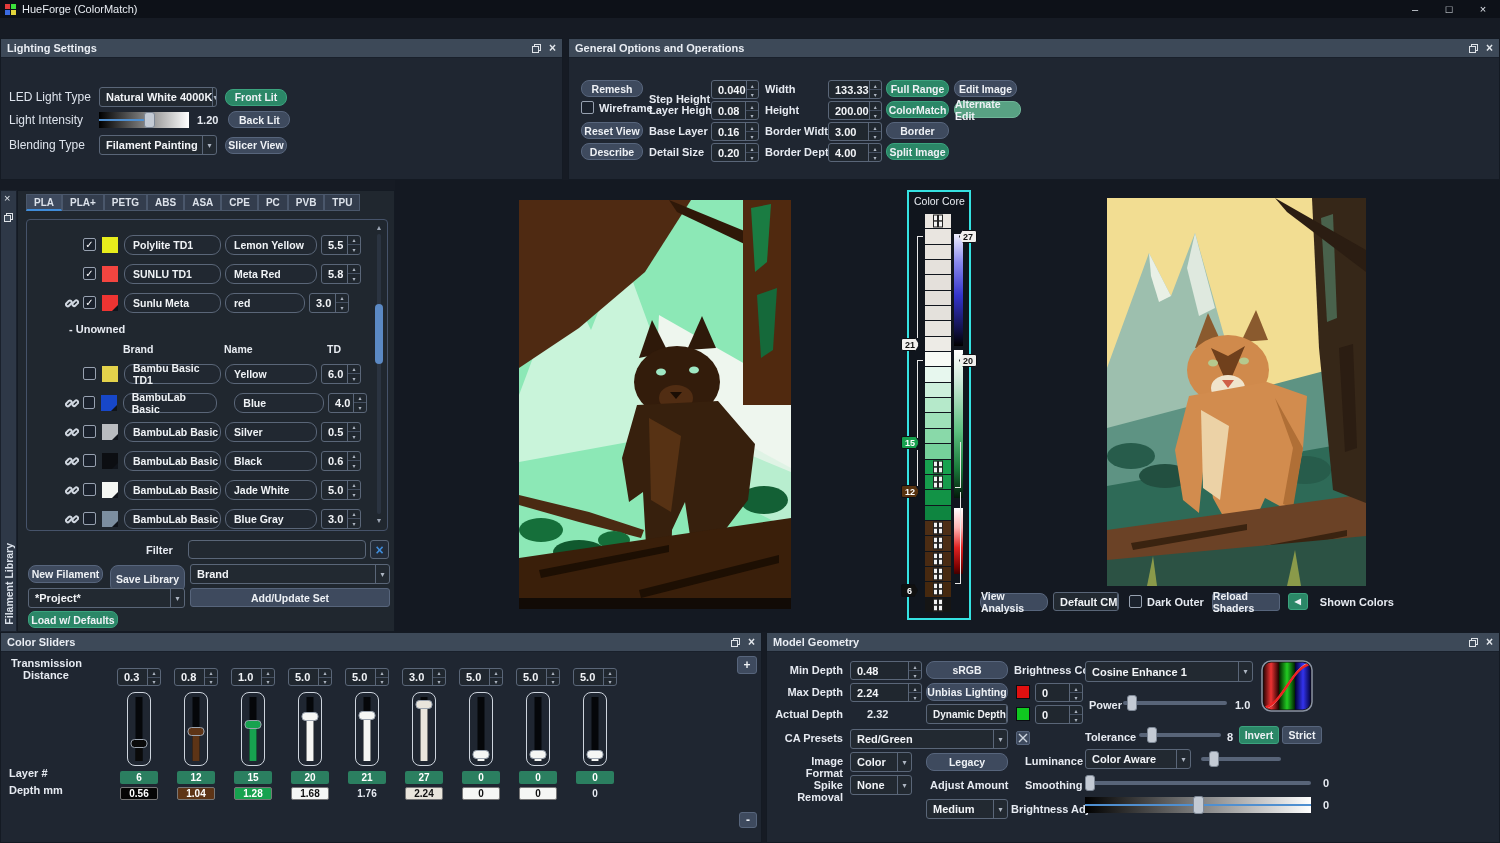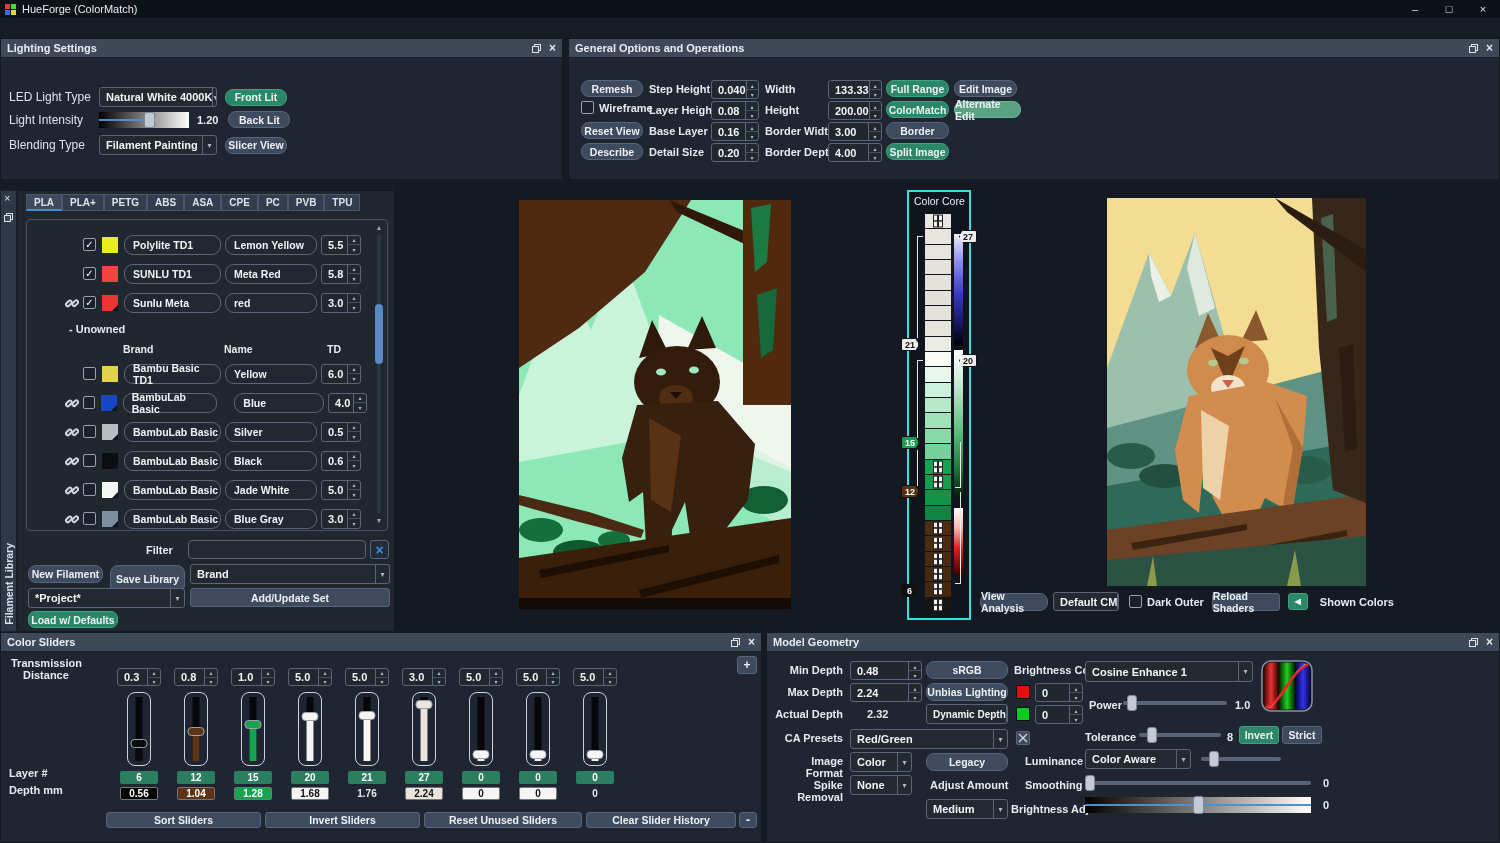--- a/index.html
+++ b/index.html
@@ -201,21 +201,21 @@
         </span>
       </div>
       <div class="g-abs btn" style="left:12px; top:41px; width:62px; height:17px; border-radius:8px;">Remesh</div>
       <div class="g-abs" style="left:12px; top:62px; display:flex; align-items:center; gap:5px;">
         <span class="checkbox"></span>
         <span class="lbl">Wireframe</span>
       </div>
       <div class="g-abs btn" style="left:12px; top:83px; width:62px; height:17px; border-radius:8px;">Reset View</div>
       <div class="g-abs btn" style="left:12px; top:104px; width:62px; height:17px; border-radius:8px;">Describe</div>
 
-      <span class="g-abs lbl" style="left:80px; top:44px;">Step Height</span>
+      <span class="g-abs lbl" style="left:80px; top:54px;">Step Height</span>
       <span class="g-abs lbl" style="left:80px; top:65px;">Layer Height</span>
       <span class="g-abs lbl" style="left:80px; top:86px;">Base Layer</span>
       <span class="g-abs lbl" style="left:80px; top:107px;">Detail Size</span>
 
       <div class="g-abs spinbox" style="left:142px; top:41px; width:48px; height:19px;">
           <span class="val">0.040</span>
           <span class="spin">
             <i>▴</i>
             <i>▾</i>
           </span>
@@ -337,21 +337,21 @@
                 <svg width="14" height="14" viewBox="0 0 14 14">
                   <g stroke="#cfd6df" stroke-width="2" fill="none">
                     <rect x="0.5" y="5.5" width="6.5" height="3.5" rx="1.7" transform="rotate(-45 4 7.2)"></rect>
                     <rect x="7" y="5.5" width="6.5" height="3.5" rx="1.7" transform="rotate(-45 10.2 7.2)"></rect>
                   </g>
                 </svg>
               </span>
               <span class="checkbox f-cb">✓</span>
               <span class="f-swatch fold" style="background: rgb(238, 52, 50);"></span>
               <span class="f-field" style="margin-left: 6px; width: 97px;">Sunlu Meta</span>
-              <span class="f-field" style="margin-left: 4px; width: 92px;">red</span>
+              <span class="f-field" style="margin-left: 4px; width: 80px;">red</span>
               <div class="spinbox" style="margin-left: 4px; width: 40px; height: 20px;">
                 <span class="val">3.0</span>
                 <span class="spin">
                   <i>▴</i>
                   <i>▾</i>
                 </span>
               </div>
             </div>
             <div class="lbl" style="position: absolute; left: 42px; top: 103px; font-size: 11px;">- Unowned</div>
             <span class="fcol-head" style="left: 96px; top: 123px;">Brand</span>
@@ -849,26 +849,20 @@
             </div>
             <div class="vtrack" style="margin-top: 6px;">
               <div class="vline"></div>
               <div class="vfill" style="top: 61.01px; background: rgb(245, 246, 244);"></div>
               <div class="vhandle" style="top: 57.01px; background: rgb(245, 246, 244);"></div>
             </div>
             <div class="badge" style="margin-top: 5px; background: rgb(43, 127, 96); color: rgb(255, 255, 255);">0</div>
             <div class="badge" style="margin-top: 3px; color: rgb(230, 234, 241);">0</div>
           </div>
         </div>
-      <div class="sl-btnrow" id="slider-buttons">
-          <div class="btn" style="width: 155px; height: 16px; border-radius: 3px;">Sort Sliders</div>
-          <div class="btn" style="width: 155px; height: 16px; border-radius: 3px;">Invert Sliders</div>
-          <div class="btn" style="width: 158px; height: 16px; border-radius: 3px;">Reset Unused Sliders</div>
-          <div class="btn" style="width: 150px; height: 16px; border-radius: 3px;">Clear Slider History</div>
-        </div>
       <div class="btn" style="position:absolute; left:738px; top:179px; width:18px; height:16px; font-size:12px;">-</div>
     </div>
 
     <div class="panel" id="geometry">
       <div class="ptitle">
         <span>Model Geometry</span>
         <span class="ptools">
           <span class="float-ic"></span>
           <span class="xchar">×</span>
         </span>

